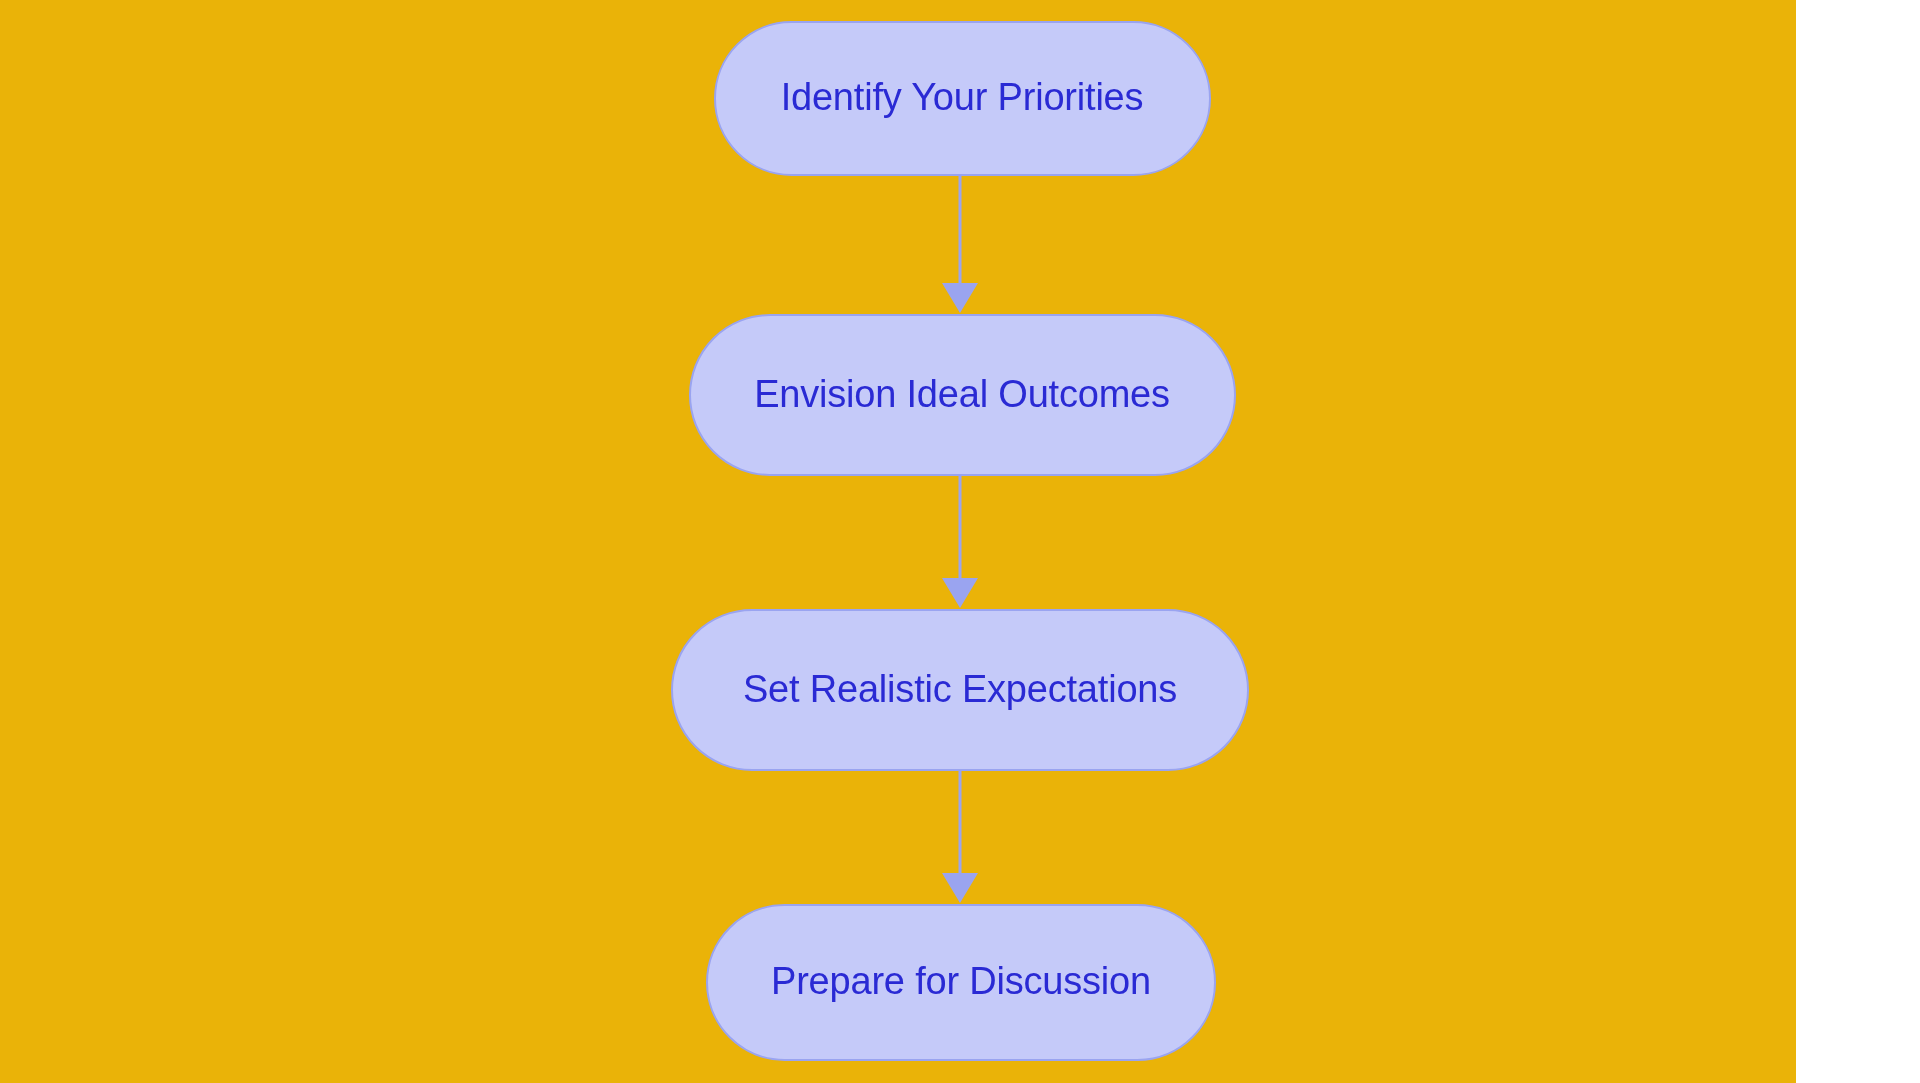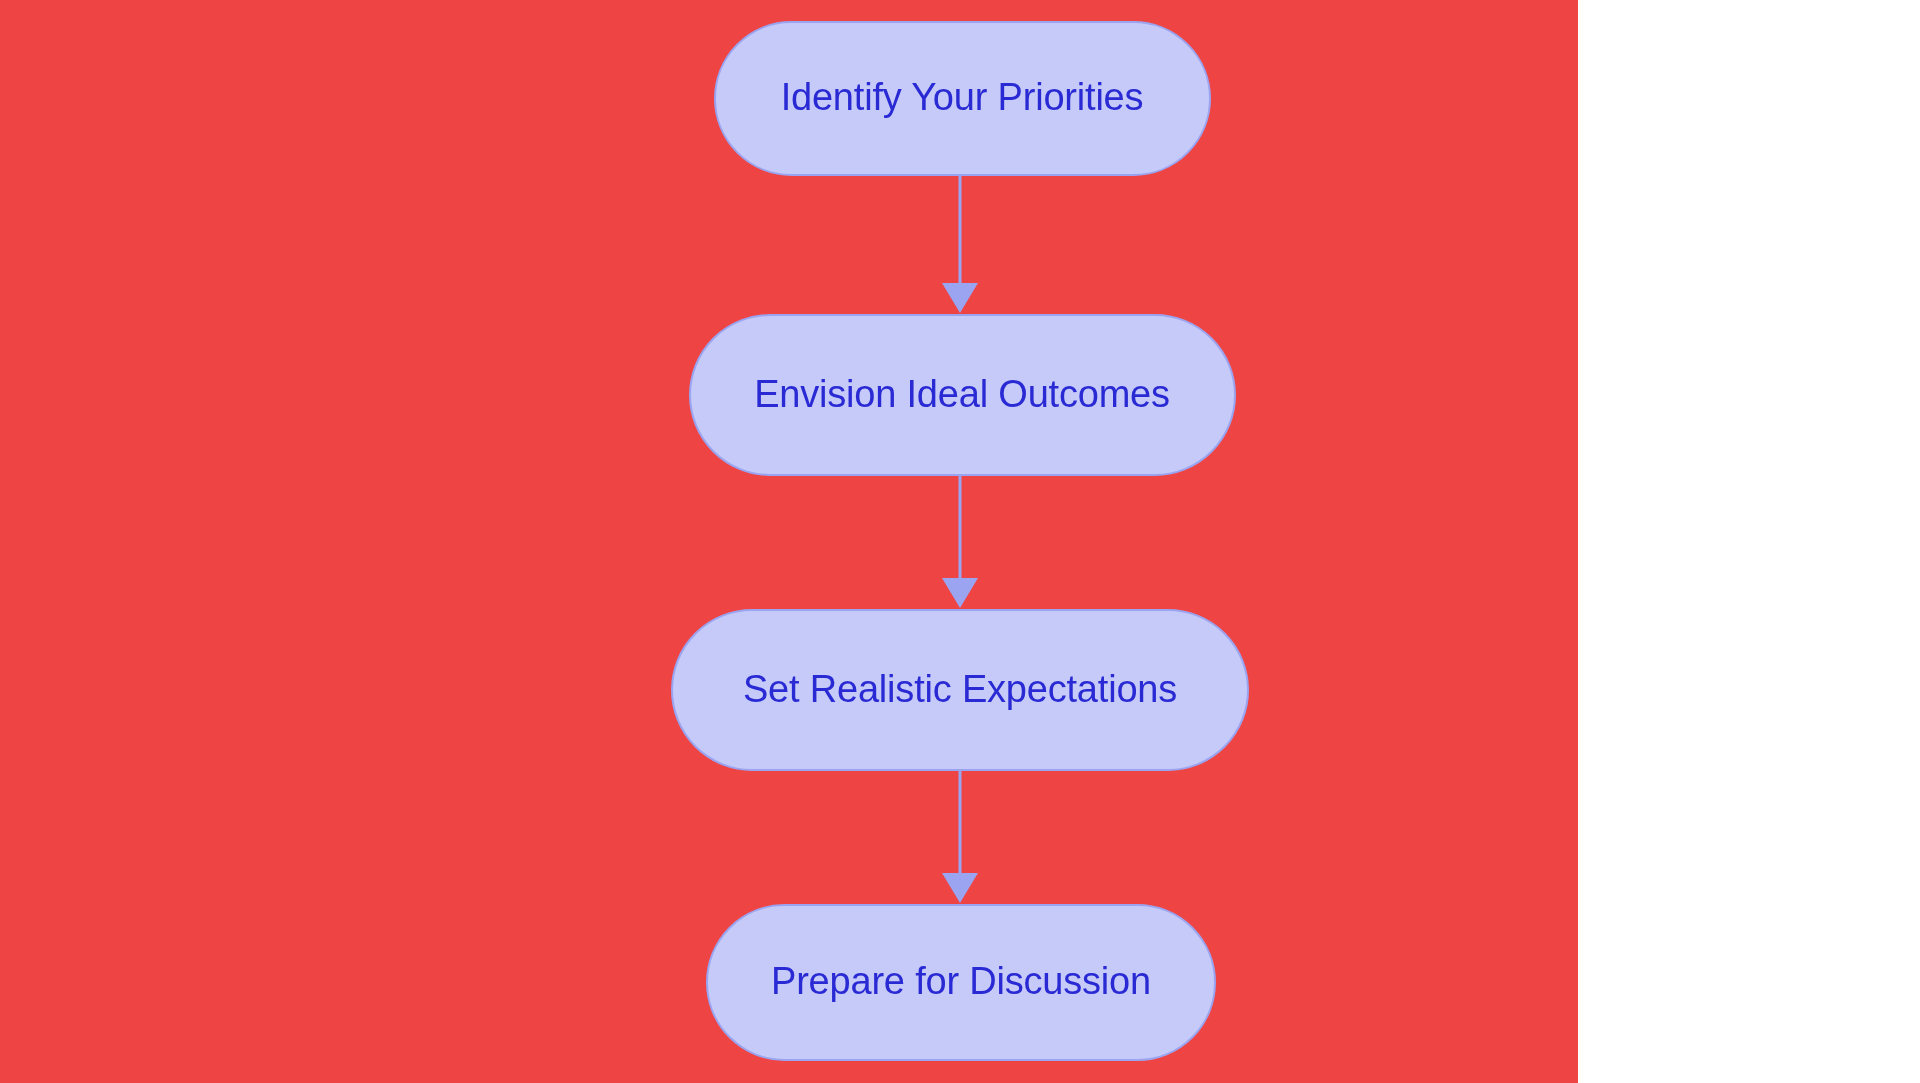--- a/index.html
+++ b/index.html
@@ -6,24 +6,25 @@
   html, body {
     margin: 0;
     padding: 0;
     background: #ffffff;
   }
   body {
     font-family: "Liberation Sans", sans-serif;
   }
   #canvas {
     position: relative;
-    width: 1578px;
+    width: 1764px;
     height: 1083px;
-    background: #ef4444;
+    background: #eab308;
     overflow: hidden;
+    padding-left: 32px;
   }
   #flow-svg {
     position: absolute;
     left: 0;
     top: 0;
     width: 1920px;
     height: 1083px;
     display: block;
   }
   .node-shape {

